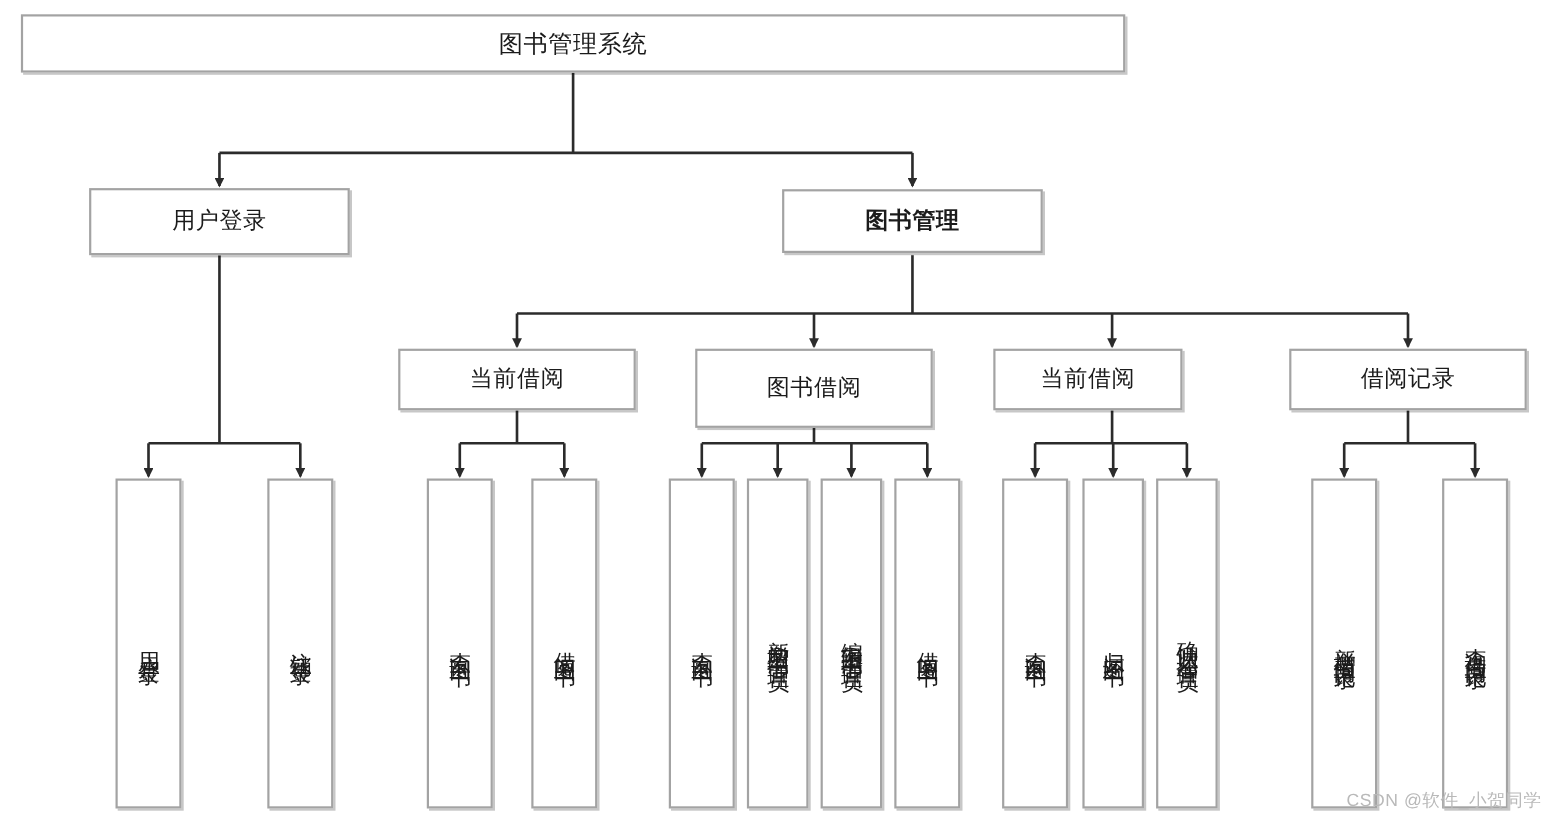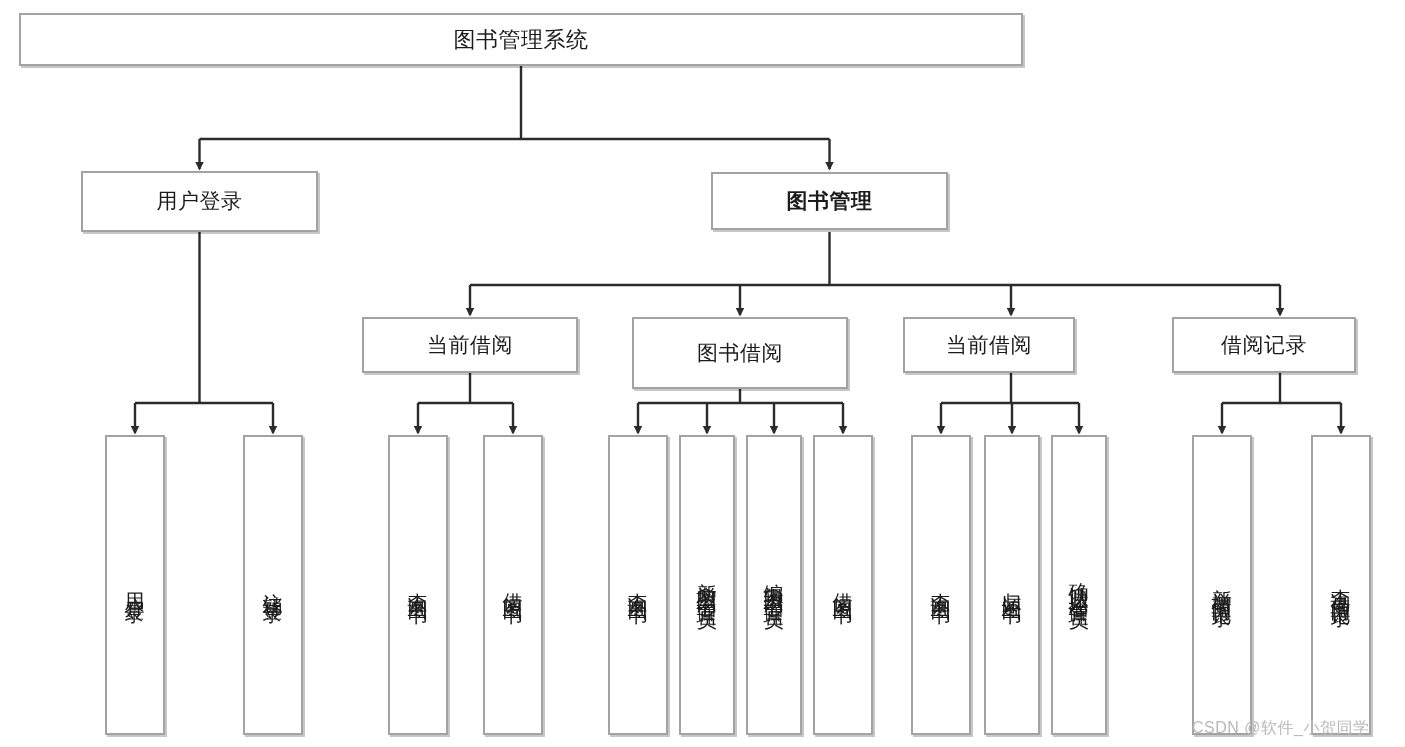--- a/index.html
+++ b/index.html
@@ -59,20 +59,21 @@
     letter-spacing: 4px;
     line-height: 1;
     max-height: 280px;
   }
   #watermark {
     position: absolute;
     color: #b9b9b9;
     font-size: 16px;
     white-space: nowrap;
     letter-spacing: 0.5px;
+    padding-left: 32px;
   }
 </style>
 </head>
 <body>
 
 <div id="diagram-root">
 
   <svg id="edges-layer" viewBox="0 0 1405 747" width="1405" height="747">
     <defs>
       <marker id="arrowhead" markerWidth="9" markerHeight="9" refX="7.5" refY="4.5" orient="auto" markerUnits="userSpaceOnUse">
@@ -128,21 +129,21 @@
       </div>
       <div class="node horizontal" style="left: 362px; top: 317px; width: 216px; height: 56px;">
         <span class="node-label">当前借阅</span>
       </div>
       <div class="node horizontal" style="left: 632px; top: 317px; width: 216px; height: 72px;">
         <span class="node-label">图书借阅</span>
       </div>
       <div class="node horizontal" style="left: 903px; top: 317px; width: 172px; height: 56px;">
         <span class="node-label">当前借阅</span>
       </div>
-      <div class="node horizontal" style="left: 1172px; top: 317px; width: 184px; height: 56px;">
+      <div class="node horizontal" style="left: 1172px; top: 317px; width: 216px; height: 56px;">
         <span class="node-label">借阅记录</span>
       </div>
       <div class="node vertical" style="left: 105px; top: 435px; width: 60px; height: 300px;">
         <span class="node-label">用户登录</span>
       </div>
       <div class="node vertical" style="left: 243px; top: 435px; width: 60px; height: 300px;">
         <span class="node-label">注销登录</span>
       </div>
       <div class="node vertical" style="left: 388px; top: 435px; width: 60px; height: 300px;">
         <span class="node-label">查询图书</span>

